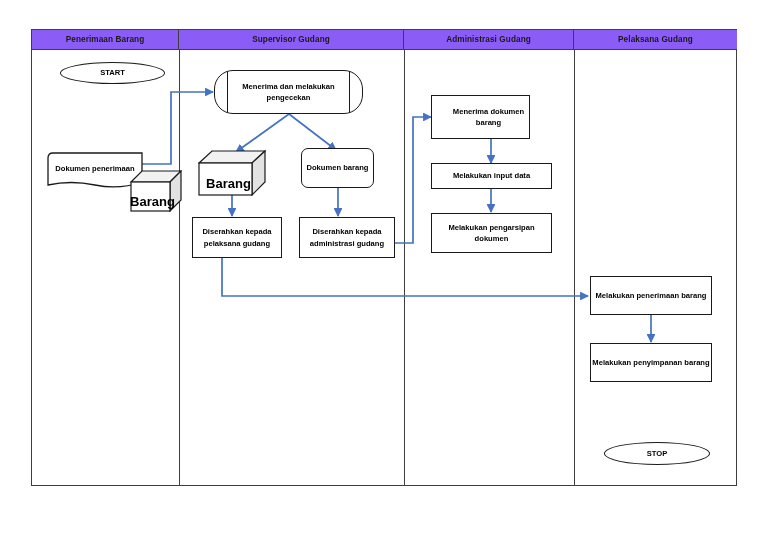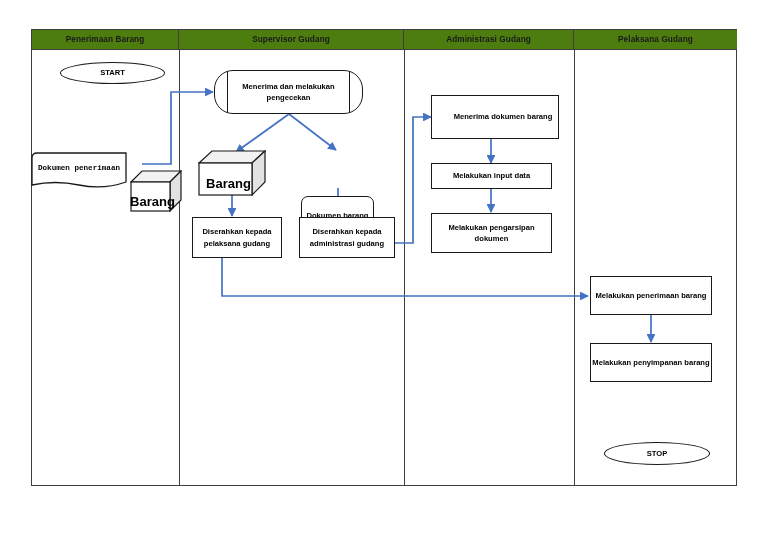--- a/index.html
+++ b/index.html
@@ -39,21 +39,21 @@
     top: 0;
     width: 0;
     height: 100%;
     border-left: 1.5px solid #3f3f3f;
   }
 
   .lane-header {
     position: absolute;
     top: 0;
     height: 20px;
-    background: #4d7c0f;
+    background: #8b5cf6;
     border-bottom: 1.5px solid #3f3f3f;
     box-sizing: border-box;
     display: flex;
     align-items: center;
     justify-content: center;
     font-size: 8.2px;
     font-weight: bold;
     color: #1a1a1a;
     letter-spacing: 0.1px;
   }
@@ -206,21 +206,21 @@
       <path d="M 222 258 L 222 296 L 588 296"></path>
 
       <path d="M 651 315 L 651 342"></path>
     </g>
   </svg>
 
   <div class="node shape-ellipse" style="left:60px; top:62px; width:105px; height:22px;">
     <span>START</span>
   </div>
 
-  <div class="node shape-doc" style="left:31px; top:152px; width:96px; height:38px;font-family:Liberation Mono, monospace;">
+  <div class="node shape-doc" style="left:47px; top:152px; width:96px; height:38px;">
     <svg class="doc-svg" viewBox="0 0 96 38" preserveAspectRatio="none">
       <path d="M 1 6 Q 1 1 6 1 L 95 1 L 95 30 Q 72 38 48 33 Q 24 28 1 33 Z" fill="#ffffff" stroke="#1a1a1a" stroke-width="1.3"></path>
     </svg>
     <span class="doc-label">Dokumen penerimaan</span>
   </div>
 
   <div class="node shape-cube" style="left:130px; top:170px; width:52px; height:42px;">
     <svg class="cube-svg" viewBox="0 0 52 42" preserveAspectRatio="none">
       <polygon points="1,12 12,1 51,1 40,12" fill="#f2f2f2" stroke="#1a1a1a" stroke-width="1.2"></polygon>
       <polygon points="40,12 51,1 51,30 40,41" fill="#e2e2e2" stroke="#1a1a1a" stroke-width="1.2"></polygon>
@@ -235,33 +235,33 @@
 
   <div class="node shape-cube" style="left:198px; top:150px; width:68px; height:46px;">
     <svg class="cube-svg" viewBox="0 0 68 46" preserveAspectRatio="none">
       <polygon points="1,13 14,1 67,1 54,13" fill="#f2f2f2" stroke="#1a1a1a" stroke-width="1.2"></polygon>
       <polygon points="54,13 67,1 67,32 54,45" fill="#e2e2e2" stroke="#1a1a1a" stroke-width="1.2"></polygon>
       <rect x="1" y="13" width="53" height="32" fill="#ffffff" stroke="#1a1a1a" stroke-width="1.2"></rect>
     </svg>
     <span class="cube-label">Barang</span>
   </div>
 
-  <div class="node shape-round" style="left:301px; top:148px; width:73px; height:40px;margin-top:48px;">
+  <div class="node shape-round" style="left:301px; top:148px; width:73px; height:40px;">
     <span>Dokumen barang</span>
   </div>
 
   <div class="node shape-rect" style="left:299px; top:217px; width:96px; height:41px;">
     <span>Diserahkan kepada administrasi gudang</span>
   </div>
 
   <div class="node shape-rect" style="left:192px; top:217px; width:90px; height:41px;">
     <span>Diserahkan kepada pelaksana gudang</span>
   </div>
 
-  <div class="node shape-rect" style="left:431px; top:95px; width:128px; height:44px;padding-left:16px;">
+  <div class="node shape-rect" style="left:431px; top:95px; width:99px; height:44px;padding-left:16px;">
     <span>Menerima dokumen barang</span>
   </div>
 
   <div class="node shape-rect" style="left:431px; top:163px; width:121px; height:26px;">
     <span>Melakukan input data</span>
   </div>
 
   <div class="node shape-rect" style="left:590px; top:276px; width:122px; height:39px;">
     <span>Melakukan penerimaan barang</span>
   </div>

